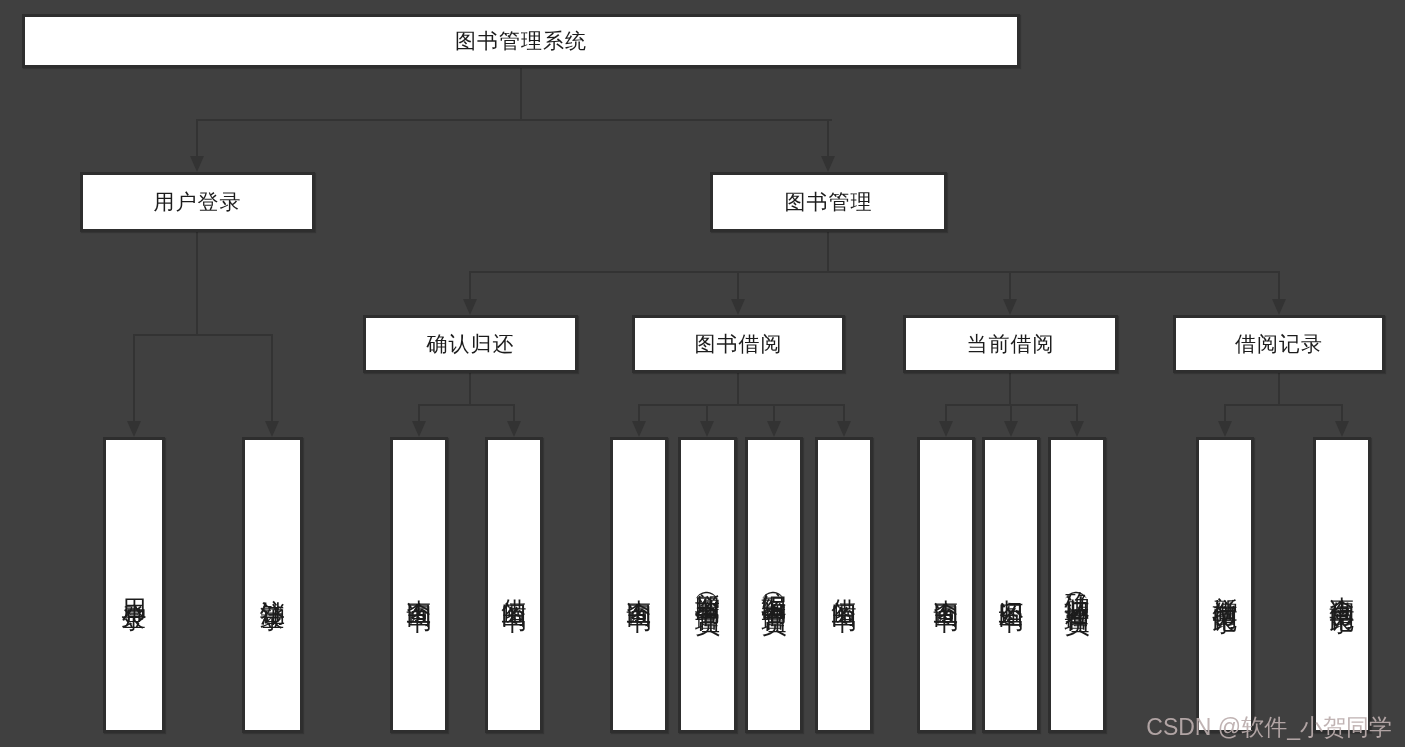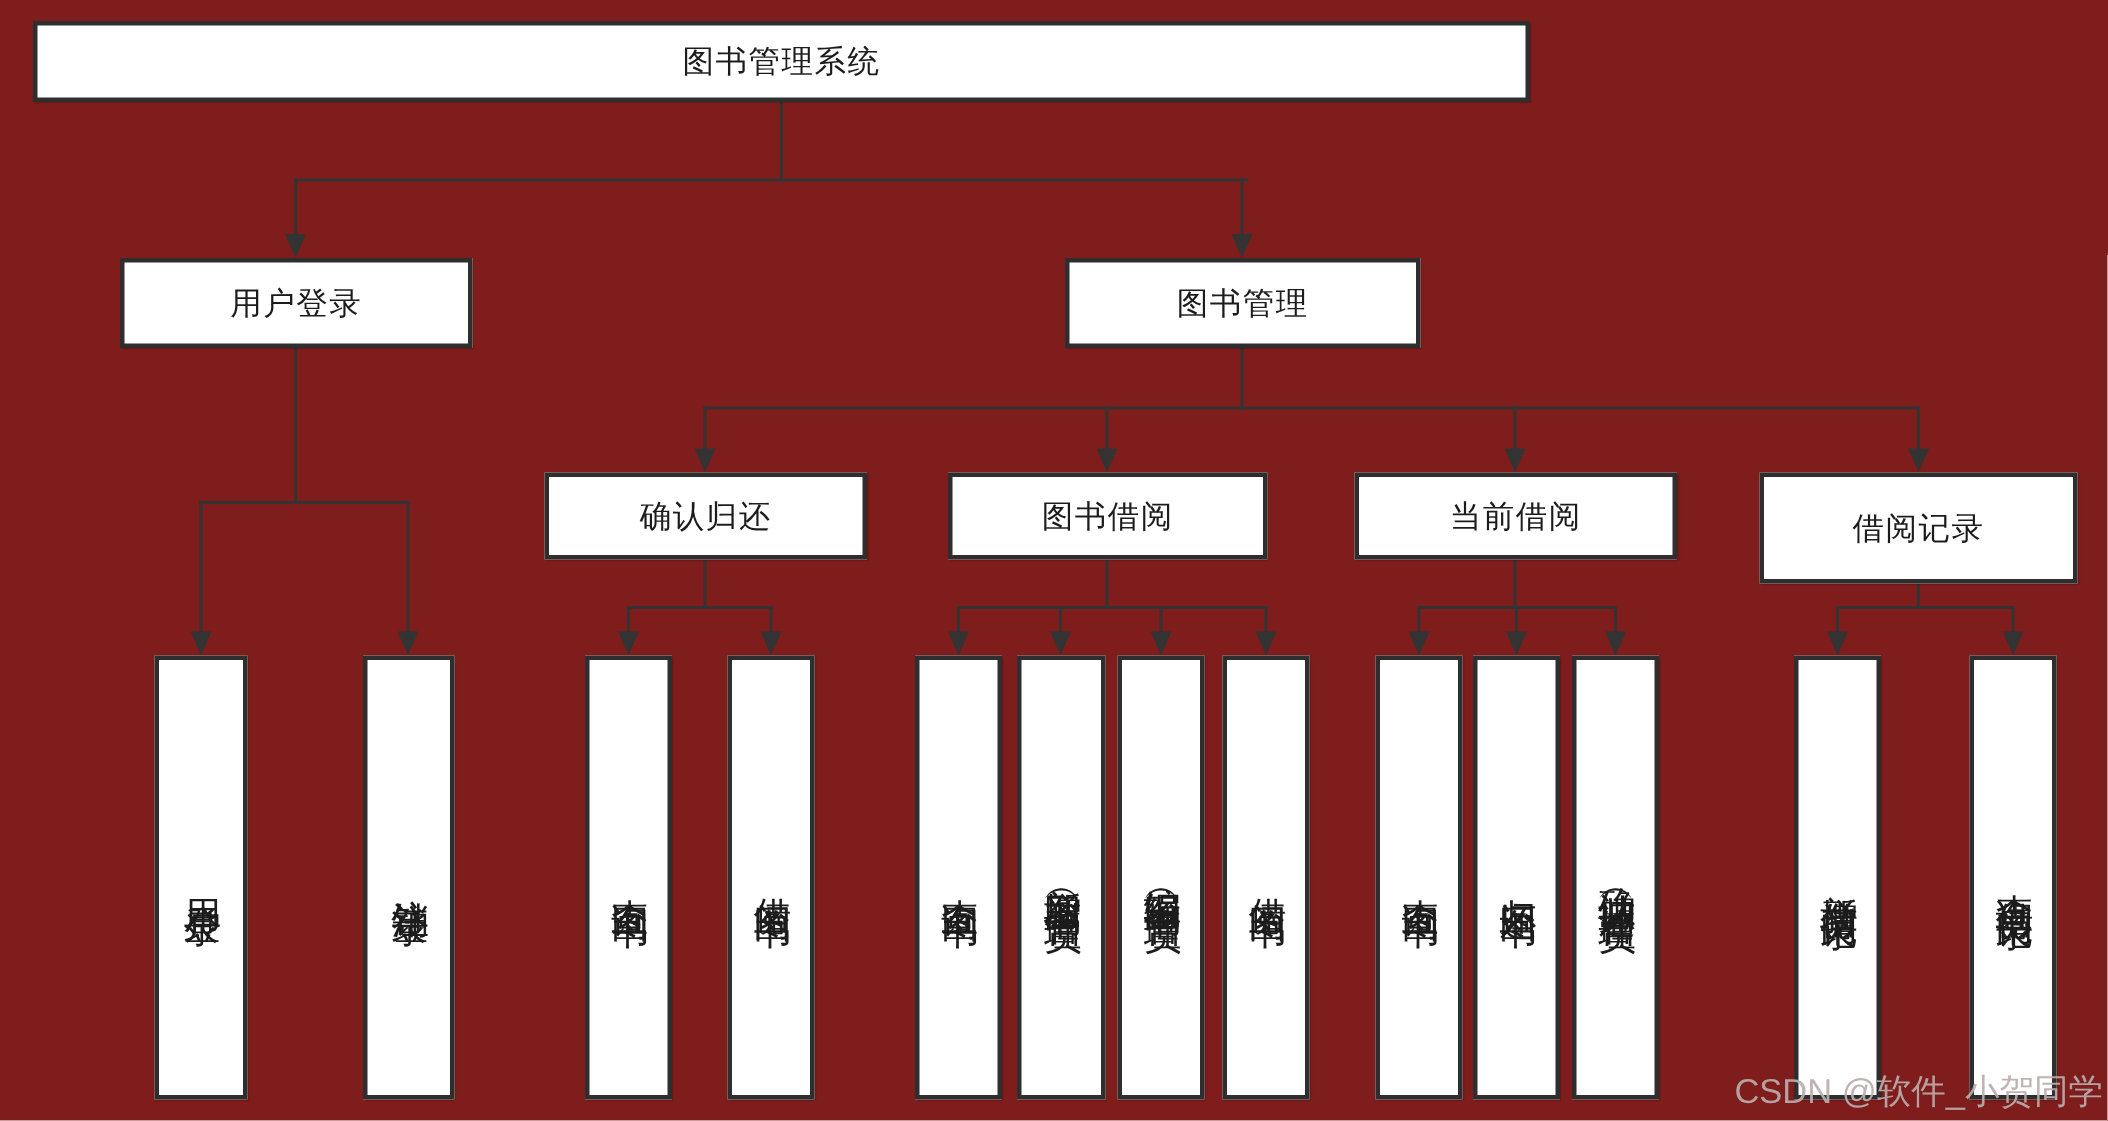--- a/index.html
+++ b/index.html
@@ -1,37 +1,37 @@
 <!DOCTYPE html>
 <html><head>
 <meta charset="utf-8">
 <style>
   html,body{margin:0;padding:0;background:#ffffff;}
   .canvas{
-    position:relative;width:1405px;height:747px;background:#7f1d1d;overflow:hidden;
+    position:relative;width:1405px;height:747px;background:#404040;overflow:hidden;
     font-family:"Liberation Sans","DejaVu Sans",sans-serif;color:#1c1c1c;
   }
   .node{
     position:absolute;box-sizing:border-box;border:3px solid #2e2e2e;background:#ffffff;
     display:flex;align-items:center;justify-content:center;
     box-shadow:1px 1px 1px rgba(0,0,0,0.18);
   }
   .node-h span{font-size:21px;letter-spacing:1px;white-space:nowrap;}
   .node-v span{
     writing-mode:vertical-rl;text-orientation:mixed;
     font-size:25px;letter-spacing:3px;line-height:1;white-space:nowrap;
   }
   .line{position:absolute;background:#333333;}
   .arrow{
     position:absolute;width:0;height:0;
     border-left:7px solid transparent;border-right:7px solid transparent;
     border-top:16px solid #333333;
   }
   .watermark{
-    position:absolute;top:712px;right:3px;z-index:10;
+    position:absolute;top:712px;right:13px;z-index:10;
     font-size:23px;color:rgba(187,172,172,0.92);white-space:nowrap;
   }
 </style>
 </head>
 <body>
 
 <div class="canvas">
 
   <div class="line" style="left:520px;top:68px;width:2px;height:53px;"></div>
   <div class="line" style="left:196px;top:119px;width:636px;height:2px;"></div>
@@ -105,21 +105,21 @@
 
   <div class="node node-h" style="left:363px;top:315px;width:215px;height:58px;">
     <span>确认归还</span>
   </div>
   <div class="node node-h" style="left:903px;top:315px;width:215px;height:58px;">
     <span>当前借阅</span>
   </div>
   <div class="node node-h" style="left:632px;top:315px;width:213px;height:58px;">
     <span>图书借阅</span>
   </div>
-  <div class="node node-h" style="left:1173px;top:315px;width:212px;height:74px;">
+  <div class="node node-h" style="left:1173px;top:315px;width:212px;height:58px;">
     <span>借阅记录</span>
   </div>
 
   <div class="node node-v" style="left:103px;top:437px;width:62px;height:296px;">
     <span>用户登录</span>
   </div>
   <div class="node node-v" style="left:242px;top:437px;width:61px;height:296px;">
     <span>注销登录</span>
   </div>
 

